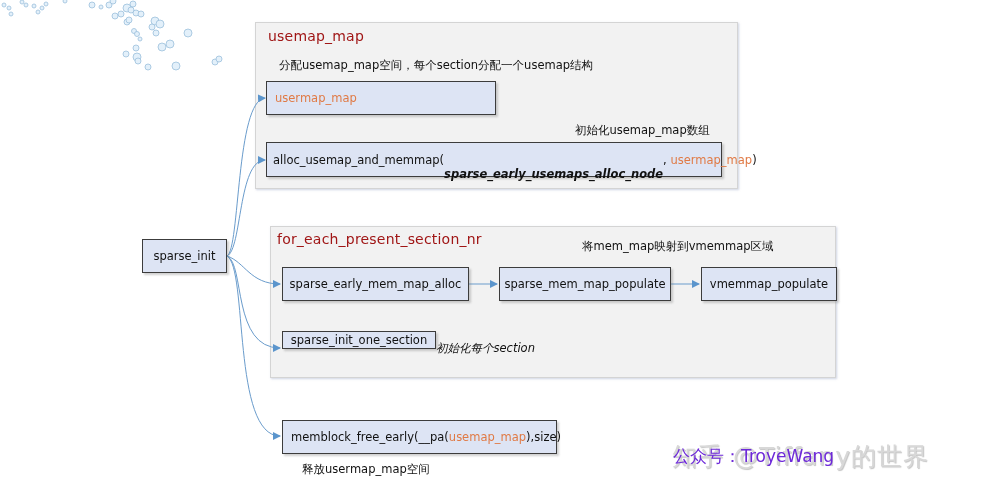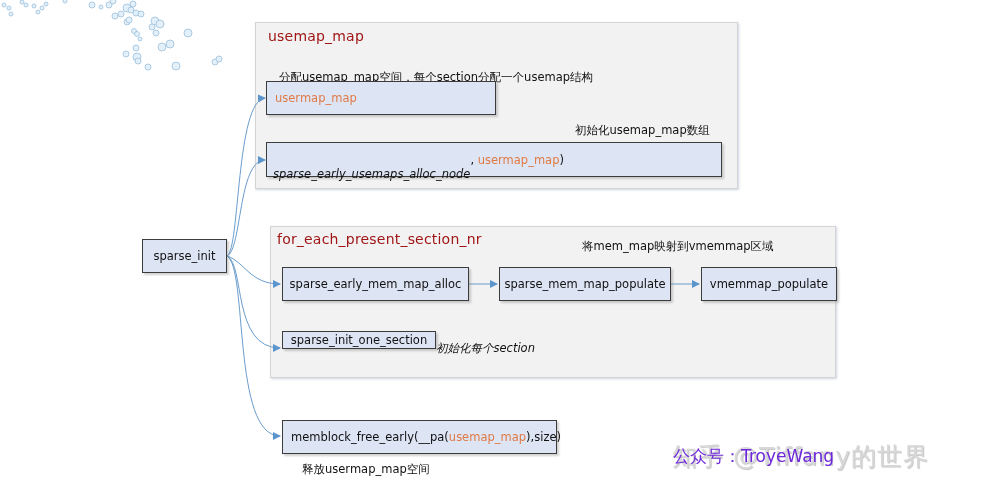--- a/index.html
+++ b/index.html
@@ -8,21 +8,21 @@
     .group { position: absolute; background: #f2f2f2; border: 1px solid #d4d4d4;
              box-shadow: 1px 1px 2px rgba(160,170,200,0.5); }
     .group-title { position: absolute; color: #a01616; font-size: 14px; letter-spacing: 0.2px; }
     .box { position: absolute; background: #dde4f4; border: 1px solid #3c3c3c;
            box-shadow: 2px 2px 2px rgba(120,120,120,0.35);
            display: flex; align-items: center; box-sizing: border-box;
            font-size: 11.5px; white-space: nowrap; }
     .box.center { justify-content: center; }
     .box.left { padding-left: 8px; }
     .orange { color: #e07a45; }
-    .bi { font-weight: normal; font-style: italic; margin-top: 28px; }
+    .bi { font-weight: bold; font-style: italic; margin-top: 28px; }
     .note { position: absolute; font-size: 11.5px; white-space: nowrap; color: #111; }
     .watermark { position: absolute; left: 672px; top: 440px; font-size: 25px; color: #d8d8d8;
                  white-space: nowrap; letter-spacing: 1px; text-shadow: 1px 1px 1px #c4c4c4; }
     .watermark-small { position: absolute; left: 673px; top: 445px; font-size: 17px; color: #6d28d9; white-space: nowrap; text-align: center; }
     svg.connectors { position: absolute; left: 0; top: 0; }
     .bubbles { position: absolute; left: 0; top: 0; }
   </style>
 </head>
 <body>
 
@@ -94,29 +94,30 @@
     <path d="M227,256 C248,268 232,436 280,436" marker-end="url(#arr)"></path>
     <path d="M469,284 L497,284" marker-end="url(#arr)"></path>
     <path d="M671,284 L699,284" marker-end="url(#arr)"></path>
   </g>
 </svg>
 
 <div class="box center" style="left:142px; top:239px; width:85px; height:34px;">
   <span>sparse_init</span>
 </div>
 
-<div class="note" style="left:279px; top:70px;">分配usemap_map空间，每个section分配一个usemap结构</div>
+<div class="note" style="left:279px; top:58px;">分配usemap_map空间，每个section分配一个usemap结构</div>
 
 <div class="box left" style="left:266px; top:81px; width:230px; height:34px;">
   <span class="orange">usermap_map</span>
 </div>
 
 <div class="note" style="left:575px; top:123px;">初始化usemap_map数组</div>
 
 <div class="box left" style="left:266px; top:142px; width:456px; height:35px; padding-left:6px;">
+  <span>alloc_usemap_and_memmap(</span>
   <span class="bi">sparse_early_usemaps_alloc_node</span>
   <span style="white-space:pre;">, </span>
   <span class="orange">usermap_map</span>
   <span>)</span>
 </div>
 
 <div class="note" style="left:582px; top:239px;">将mem_map映射到vmemmap区域</div>
 
 <div class="box center" style="left:282px; top:267px; width:187px; height:34px;">
   <span>sparse_early_mem_map_alloc</span>

